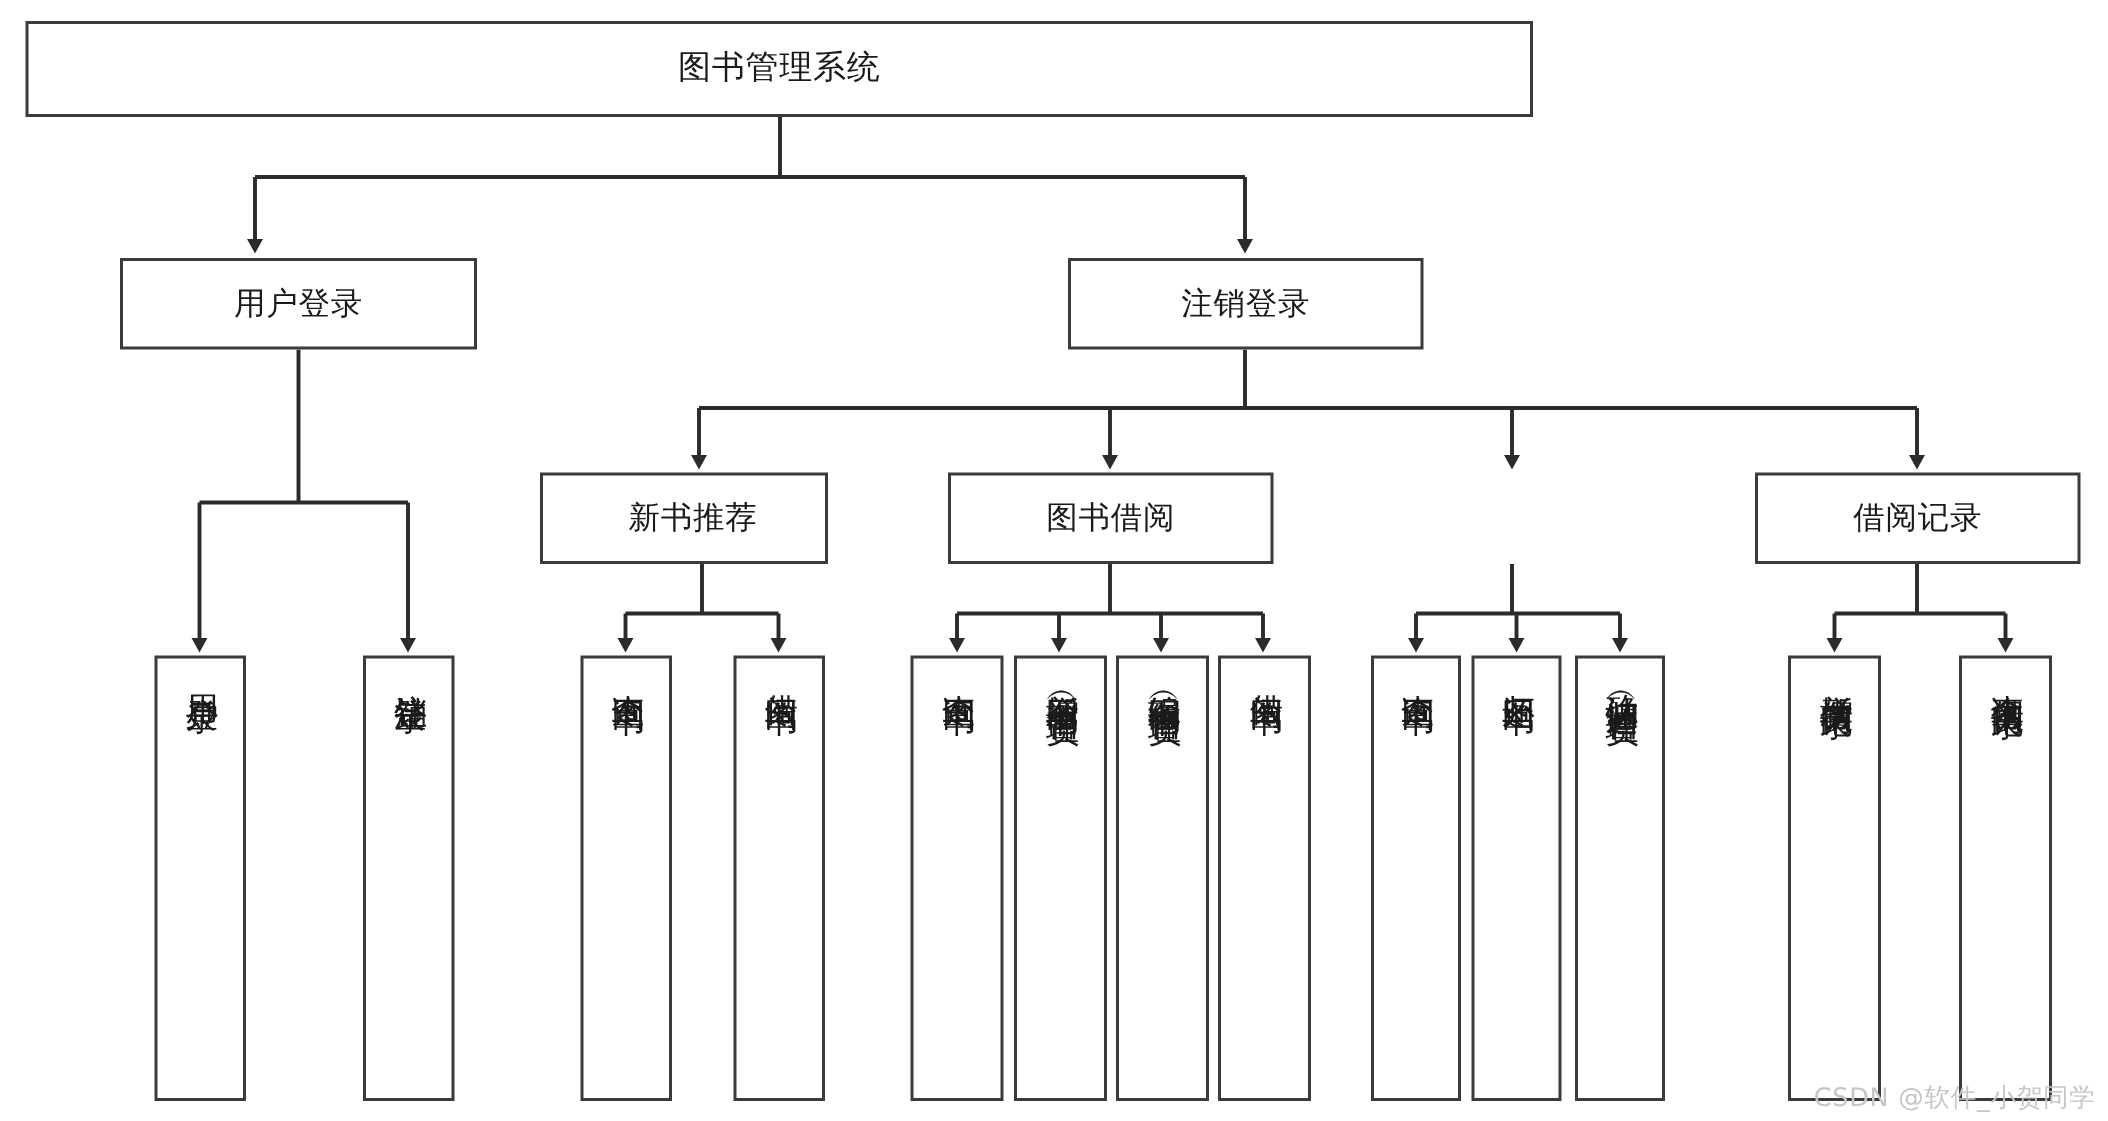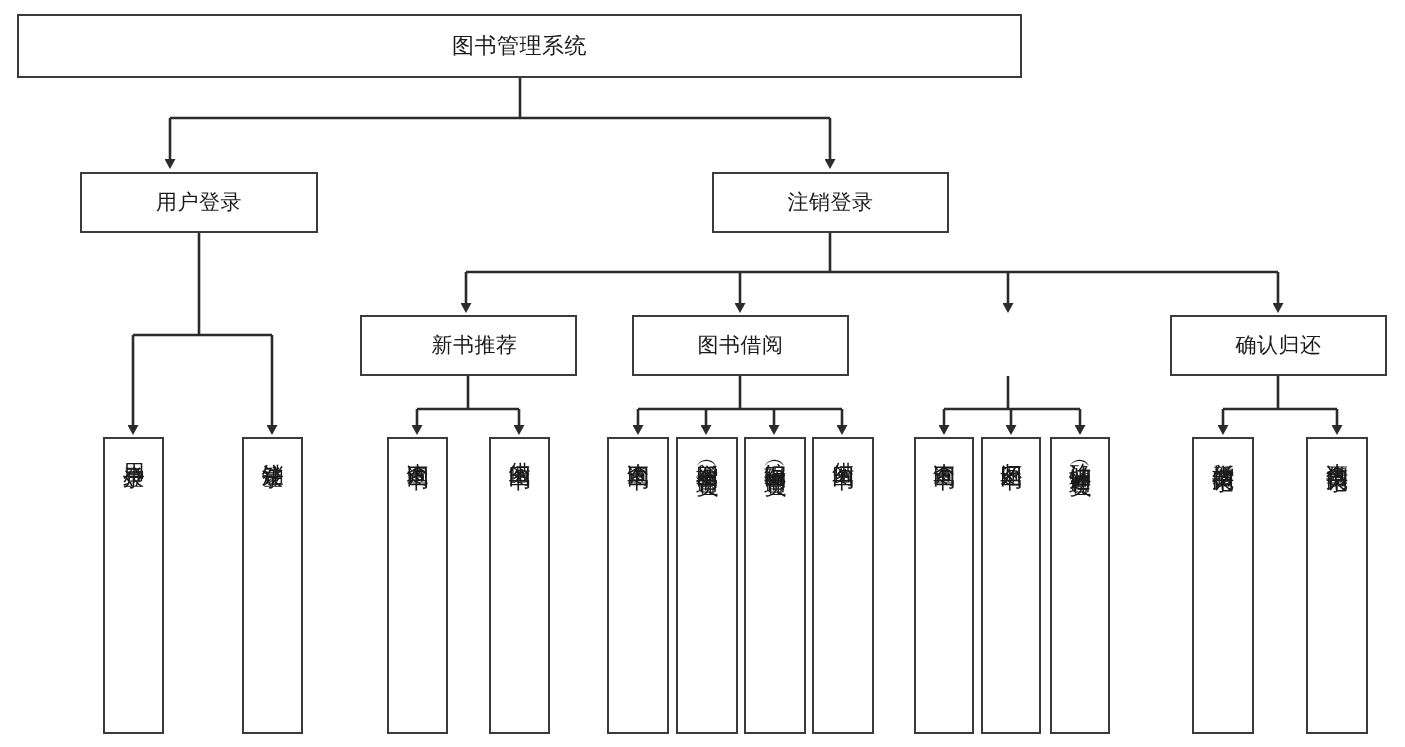--- a/index.html
+++ b/index.html
@@ -133,31 +133,31 @@
   </div>
 
   <div class="node h-node" style="left:80px; top:172px; width:238px; height:61px;">
     <span class="node-label">用户登录</span>
   </div>
 
   <div class="node h-node" style="left:712px; top:172px; width:237px; height:61px;">
     <span class="node-label">注销登录</span>
   </div>
 
-  <div class="node h-node" style="left:360px; top:315px; width:217px; height:61px;padding-left:12px;">
+  <div class="node h-node" style="left:360px; top:315px; width:192px; height:61px;padding-left:12px;">
     <span class="node-label">新书推荐</span>
   </div>
 
   <div class="node h-node" style="left:632px; top:315px; width:217px; height:61px;text-align:center;">
     <span class="node-label">图书借阅</span>
   </div>
 
 
   <div class="node h-node" style="left:1170px; top:315px; width:217px; height:61px;">
-    <span class="node-label">确认归还</span>
+    <span class="node-label">借阅记录</span>
   </div>
 
   <div class="node v-node" style="left:103px; top:437px; width:61px; height:297px;">
     <span class="node-label">用户登录</span>
   </div>
 
   <div class="node v-node" style="left:242px; top:437px; width:61px; height:297px;">
     <span class="node-label">注销登录</span>
   </div>
 
@@ -198,14 +198,15 @@
   </div>
 
   <div class="node v-node" style="left:1192px; top:437px; width:62px; height:297px;">
     <span class="node-label">新增借阅记录</span>
   </div>
 
   <div class="node v-node" style="left:1306px; top:437px; width:62px; height:297px;">
     <span class="node-label">查询借阅记录</span>
   </div>
 
+  <div id="watermark">CSDN @软件_小贺同学</div>
 
 </div>
 
 </body></html>

